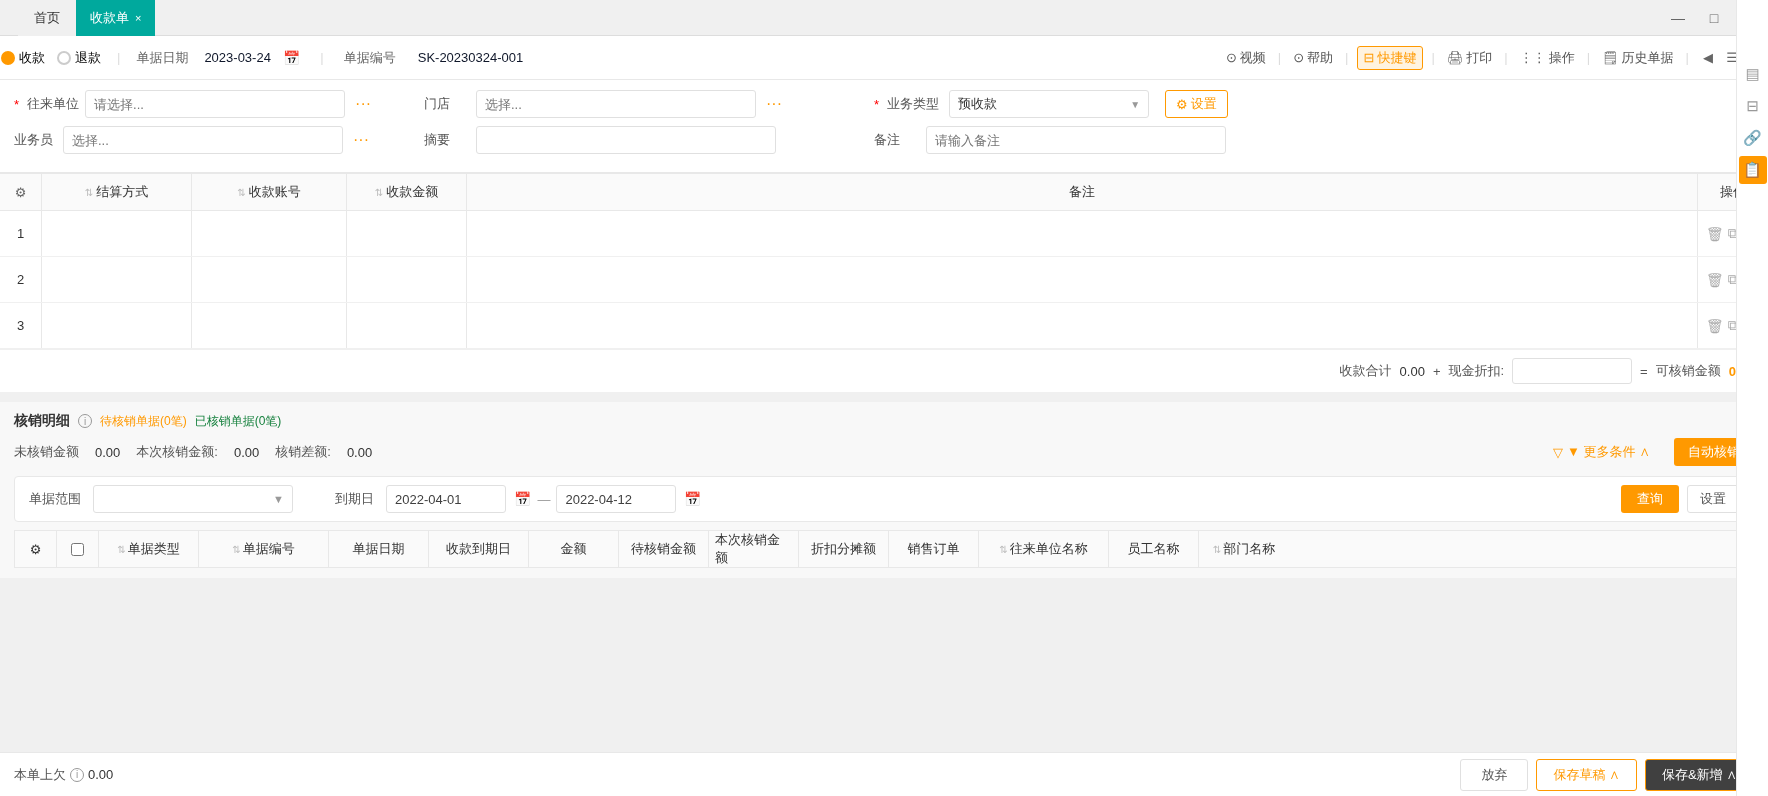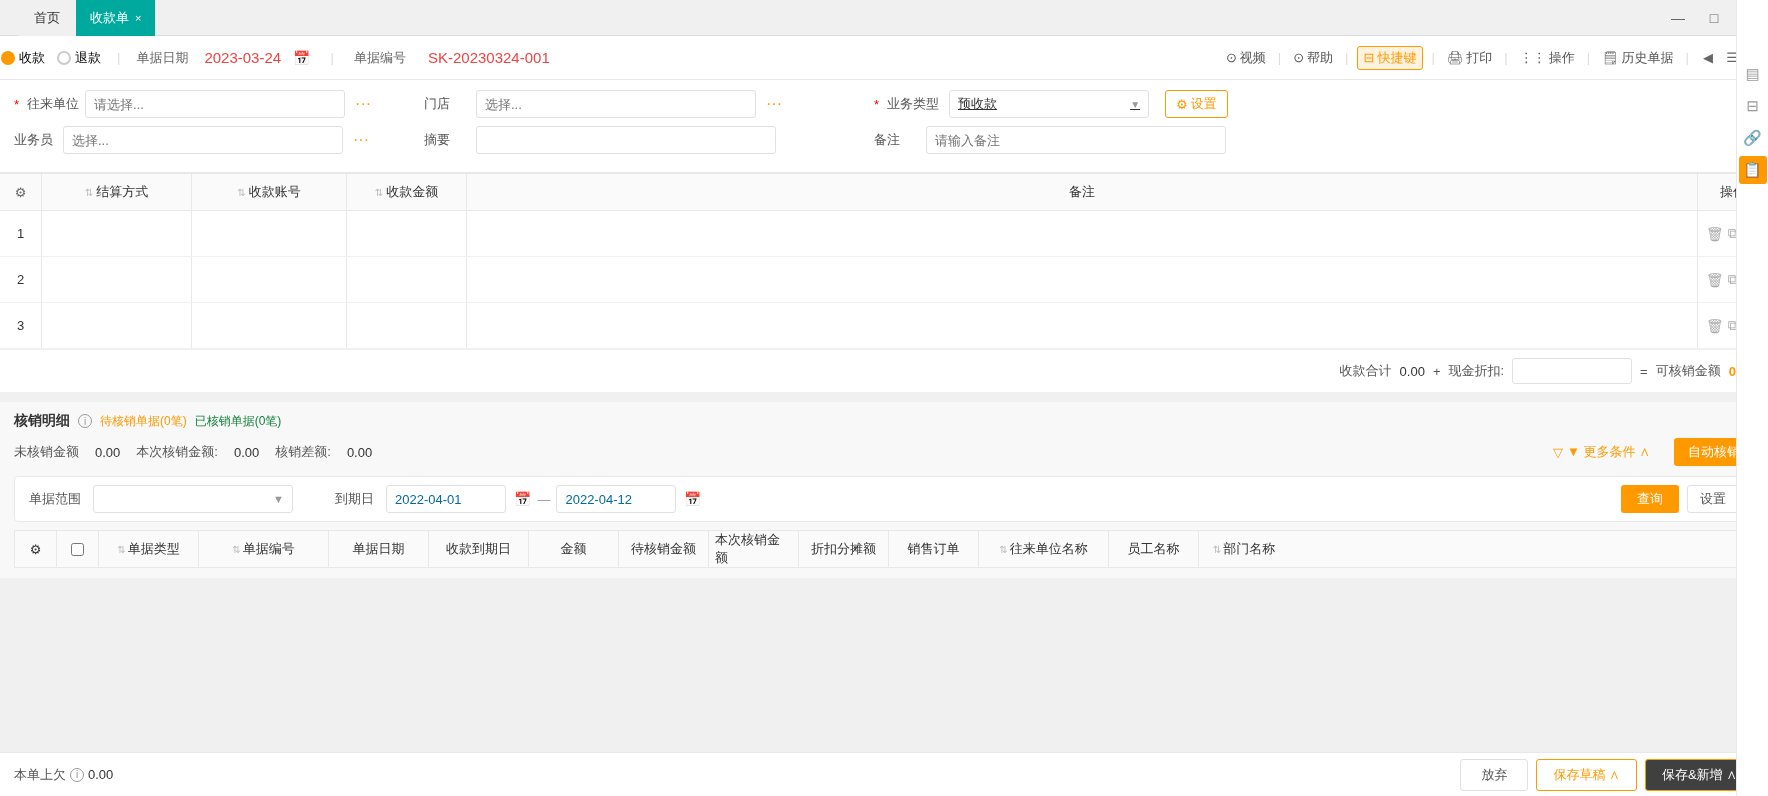--- a/index.html
+++ b/index.html
@@ -25,21 +25,21 @@
     
     .toolbar {
       background: #fff; height: 44px; display: flex; align-items: center;
       padding: 0 1px; border-bottom: 1px solid #e8e8e8; gap: 12px;
     }
     .radio-group { display: flex; align-items: center; gap: 12px; }
     .radio-item { display: flex; align-items: center; gap: 4px; cursor: pointer; }
     .radio-dot { width: 14px; height: 14px; border-radius: 50%; border: 2px solid #f90; background: #f90; }
     .radio-empty { width: 14px; height: 14px; border-radius: 50%; border: 2px solid #ccc; background: #fff; }
     .toolbar-label { color: #666; font-size: 13px; }
-    .toolbar-value { color: #ef4444; font-size: 15px; }
+    .toolbar-value { color: #0f172a; font-size: 13px; }
     .toolbar-icon { color: #f90; font-size: 14px; cursor: pointer; }
     .toolbar-right { margin-left: auto; display: flex; align-items: center; gap: 8px; }
     .toolbar-btn { display: flex; align-items: center; gap: 3px; color: #555; cursor: pointer; font-size: 12px; padding: 2px 4px; }
     .toolbar-btn-active { background: #fff3e0; color: #f90; border: 1px solid #f90; border-radius: 3px; padding: 2px 6px; }
     .layout-icons { display: flex; gap: 2px; }
     .layout-icon { width: 22px; height: 22px; display: flex; align-items: center; justify-content: center; cursor: pointer; color: #666; font-size: 13px; }
     .layout-icon-active { background: #f90; color: #fff; border-radius: 3px; }
 
     
     .form-area {
@@ -119,21 +119,21 @@
     }
     .filter-field { display: flex; align-items: center; gap: 6px; }
     .filter-label { color: #555; font-size: 13px; white-space: nowrap; }
     .filter-select {
       width: 200px; height: 28px; border: 1px solid #e0e0e0; border-radius: 3px;
       padding: 0 8px; font-size: 13px; display: flex; align-items: center; justify-content: space-between;
       cursor: pointer; background: #fff;
     }
     .filter-input {
       width: 120px; height: 28px; border: 1px solid #e0e0e0; border-radius: 3px;
-      padding: 0 8px; font-size: 13px; color: #0369a1;
+      padding: 0 8px; font-size: 13px; color: #404040;
     }
     .filter-dash { color: #999; }
     .cal-icon { color: #f90; font-size: 14px; cursor: pointer; margin-left: 2px; }
     .query-btn {
       background: #f90; color: #fff; border: none; padding: 5px 16px;
       border-radius: 3px; cursor: pointer; font-size: 13px;
     }
     .settings-btn2 {
       background: #fff; border: 1px solid #e0e0e0; color: #555; padding: 4px 12px;
       border-radius: 3px; cursor: pointer; font-size: 13px;
@@ -282,21 +282,21 @@
 
     <div class="form-field" style="max-width:420px; margin-right:30px;">
       <span class="field-label">门店</span>
       <input class="field-input" type="text" placeholder="选择..." style="max-width: 280px; margin-left: 20px;">
       <span class="field-dots">···</span>
     </div>
 
     <div class="form-field" style="max-width:360px;">
       <span class="field-required">*</span>
       <span class="field-label">业务类型</span>
-      <div class="field-select" style="max-width:200px; margin-left:4px;text-decoration:underline;">
+      <div class="field-select" style="max-width:200px; margin-left:4px;">
         <span>预收款</span>
         <span class="chevron-down">▼</span>
       </div>
       <div class="settings-btn" style="margin-left:10px;">
         <span>⚙</span>
         <span>设置</span>
       </div>
     </div>
   </div>
   <div class="form-row">

